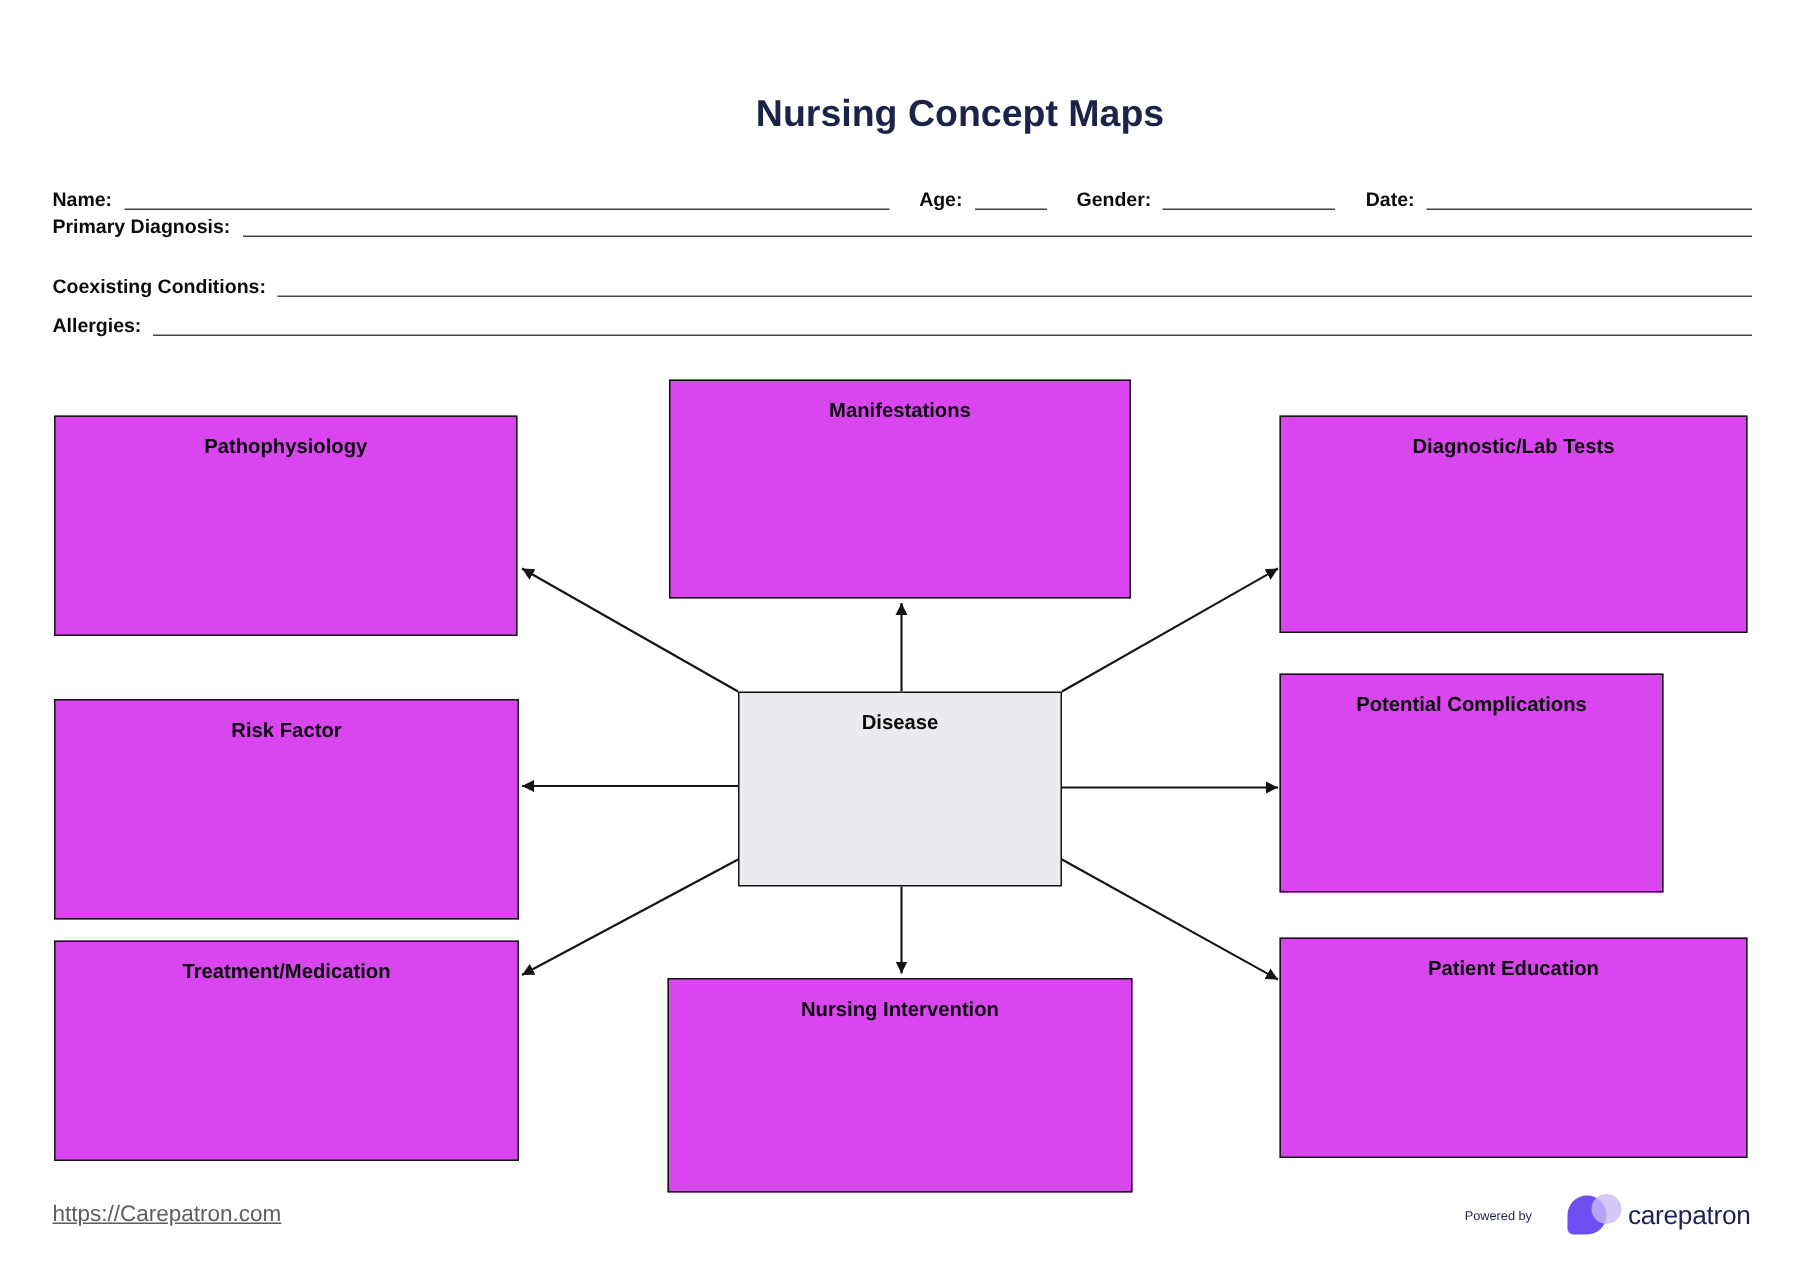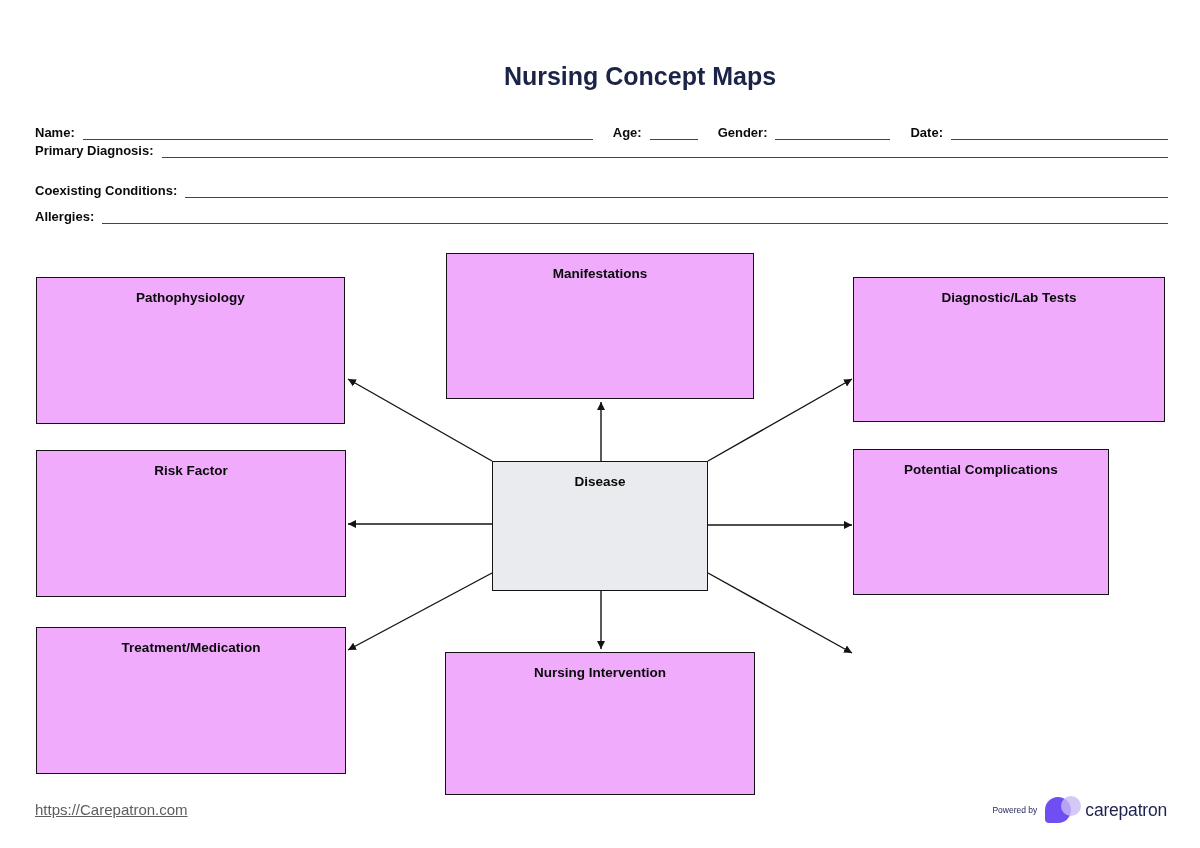--- a/index.html
+++ b/index.html
@@ -35,47 +35,47 @@
   .w-age{width:48px;}
   .w-gender{width:115px;}
   .w-date{width:217px;}
   .lbl-gap{margin-left:20px;}
   
   .map{position:absolute;inset:0;}
   .connectors{position:absolute;left:0;top:0;pointer-events:none;}
   .node{
     position:absolute;
     border:1.6px solid #131313;
-    background:#f0abfc;
+    background:#d946ef;
     box-sizing:border-box;
   }
   .node-label{
     margin-top:12px;text-align:center;
     font-size:13.5px;font-weight:700;color:#0a0a0a;
   }
   .node-pathophysiology{left:36px;top:277px;width:309px;height:147px;}
   .node-manifestations{left:446px;top:253px;width:308px;height:146px;}
   .node-diagnostic-lab-tests{left:853px;top:277px;width:312px;height:145px;}
-  .node-risk-factor{left:36px;top:450px;width:310px;height:147px;}
+  .node-risk-factor{left:36px;top:466px;width:310px;height:147px;}
   .node-disease{left:492px;top:461px;width:216px;height:130px;background:#e9ebee;}
   .node-potential-complications{left:853px;top:449px;width:256px;height:146px;}
   .node-treatment-medication{left:36px;top:627px;width:310px;height:147px;}
   .node-nursing-intervention{left:445px;top:652px;width:310px;height:143px;}
   .node-patient-education{left:853px;top:625px;width:312px;height:147px;}
   
   .site-link{
     position:absolute;left:35px;top:801px;
     font-size:15px;color:#5d5e60;
     text-decoration:underline;cursor:pointer;
   }
   .powered{
     position:absolute;right:33px;top:795px;height:30px;
     display:flex;align-items:center;
   }
-  .powered-text{font-size:8.5px;color:#1c2153;margin-right:8px;}
+  .powered-text{font-size:8.5px;color:#1c2153;margin-right:24px;}
   .logo-mark{position:relative;width:38px;height:28px;display:inline-block;}
   .logo-bubble{
     position:absolute;left:0;top:1px;width:26px;height:26px;
     background:#6f4ef2;border-radius:50% 50% 50% 4px;
   }
   .logo-dot{
     position:absolute;left:16px;top:0;width:20px;height:20px;
     background:#cbbaf4;opacity:0.8;border-radius:50%;
   }
   .wordmark{font-size:17.5px;color:#1c2153;letter-spacing:-0.2px;margin-left:2px;}
@@ -151,20 +151,23 @@
     </div>
     <div class="node node-potential-complications">
       <div class="node-label">Potential Complications</div>
     </div>
     <div class="node node-treatment-medication">
       <div class="node-label">Treatment/Medication</div>
     </div>
     <div class="node node-nursing-intervention">
       <div class="node-label">Nursing Intervention</div>
     </div>
+    <div class="node node-patient-education">
+      <div class="node-label">Patient Education</div>
+    </div>
   </div>
 
   <a class="site-link">https://Carepatron.com</a>
 
   <div class="powered">
     <span class="powered-text">Powered by</span>
     <span class="logo-mark">
       <span class="logo-bubble"></span>
       <span class="logo-dot"></span>
     </span>

